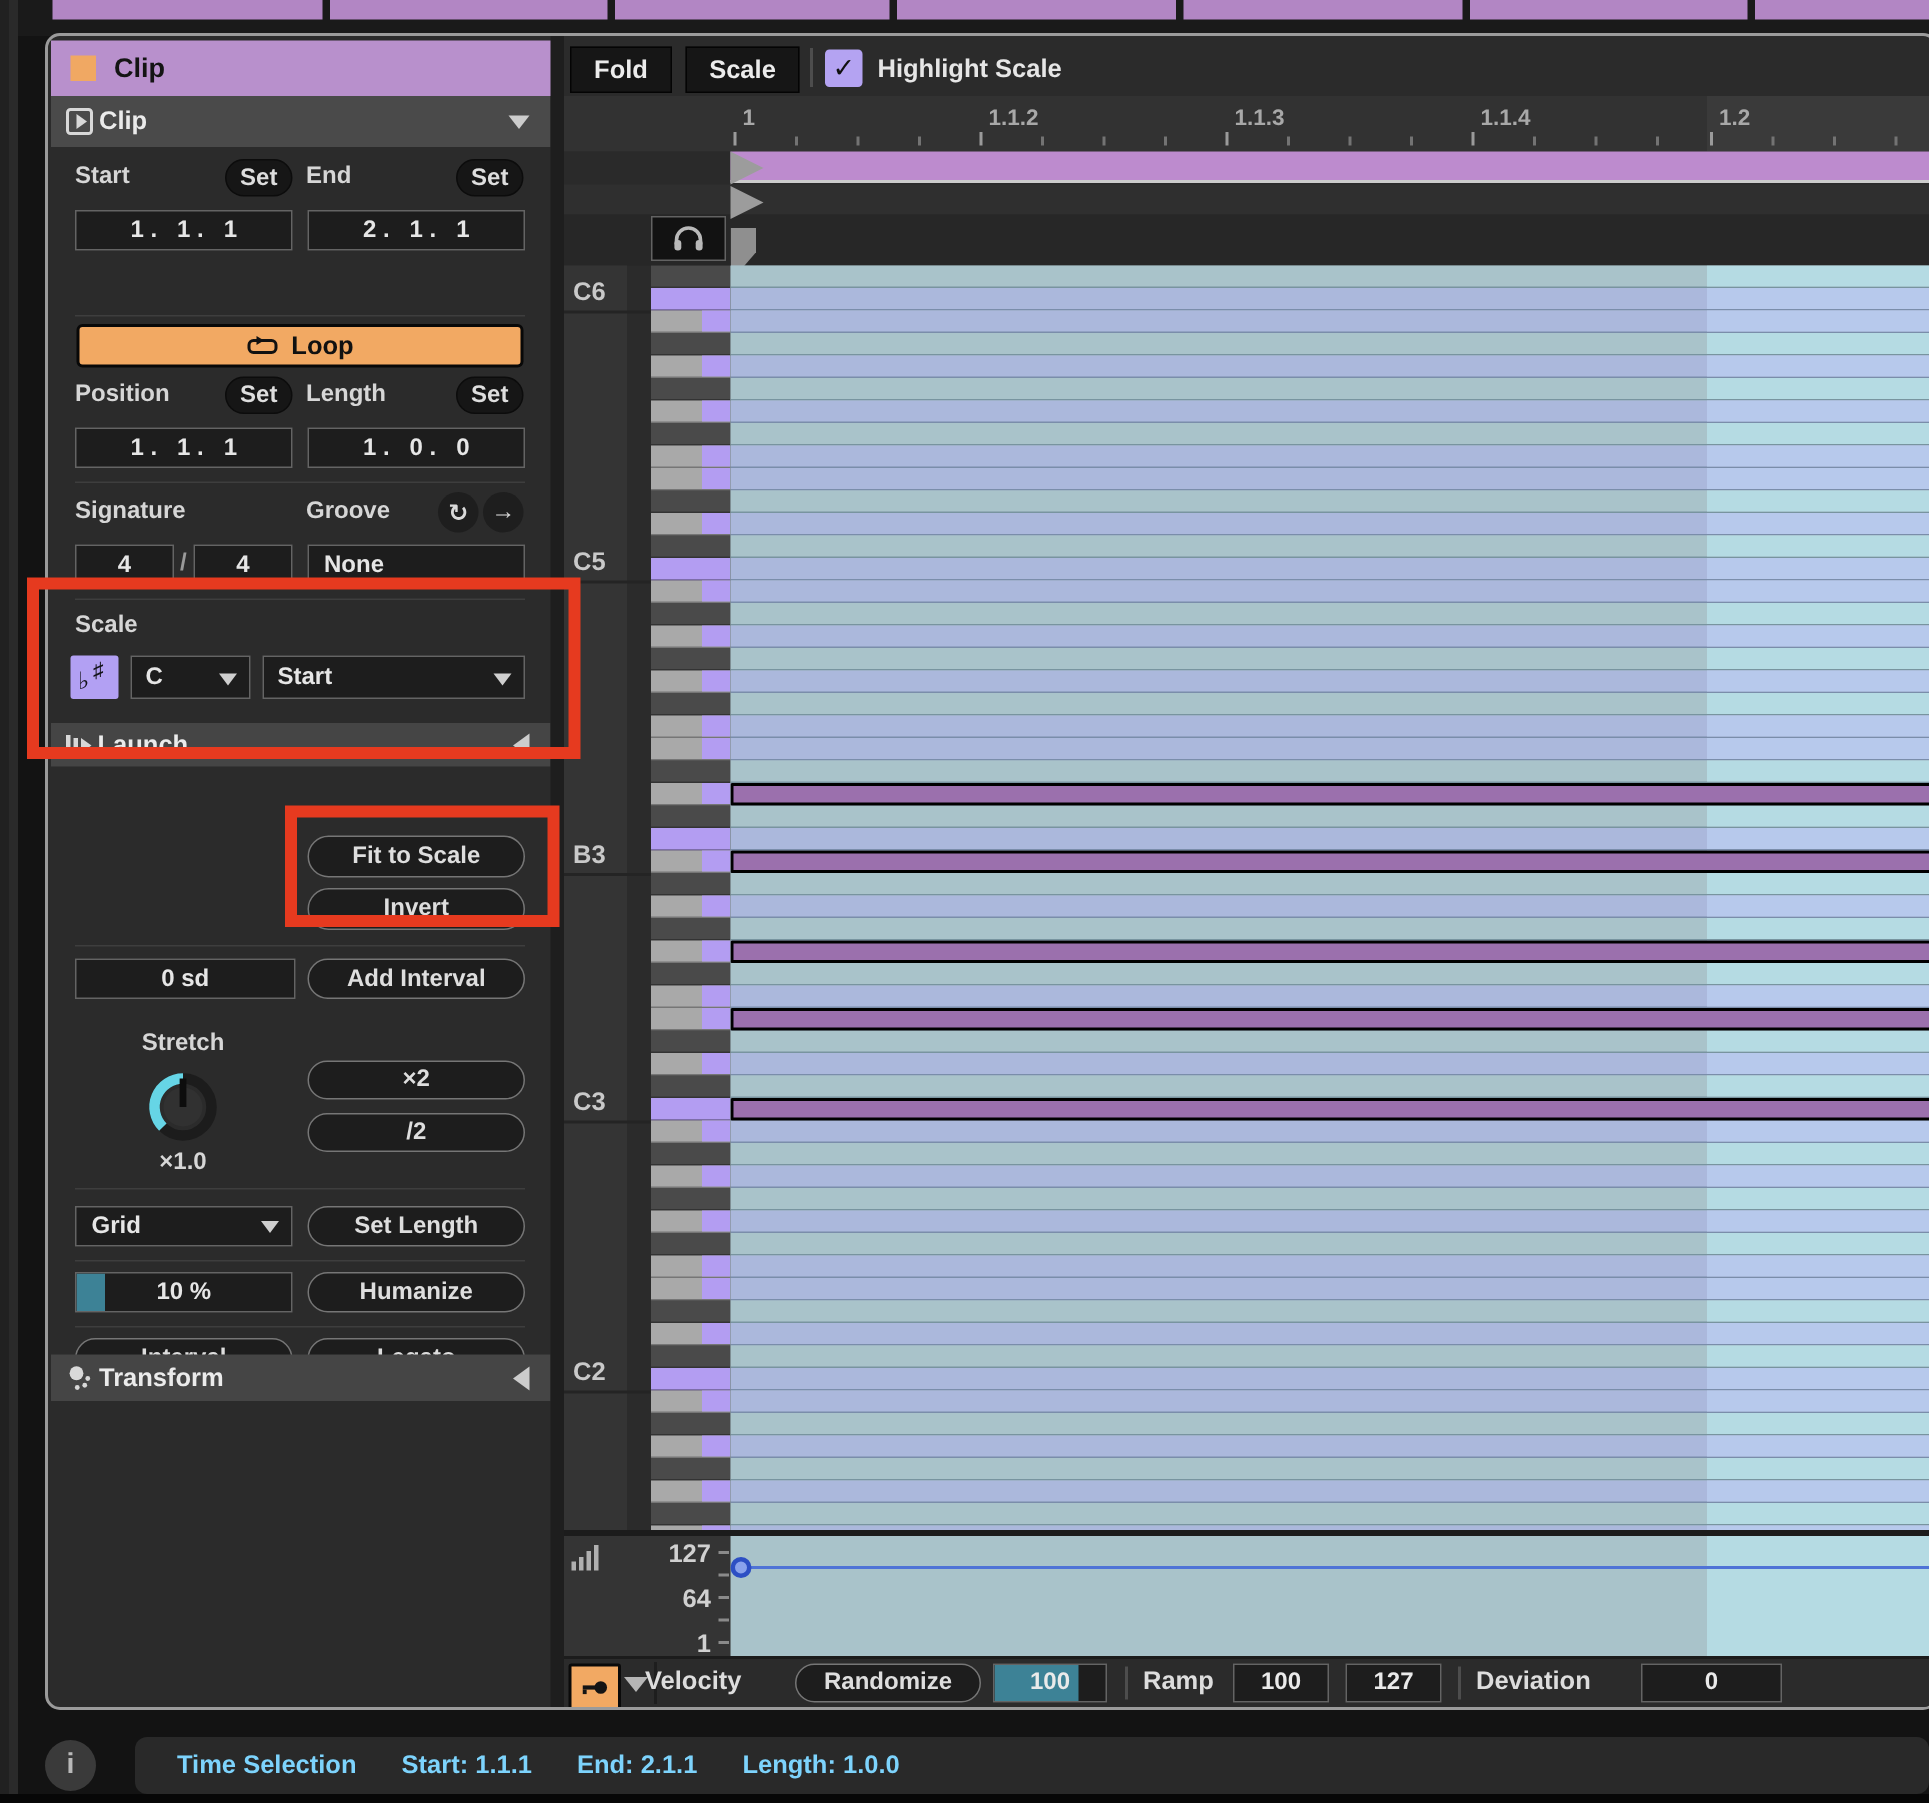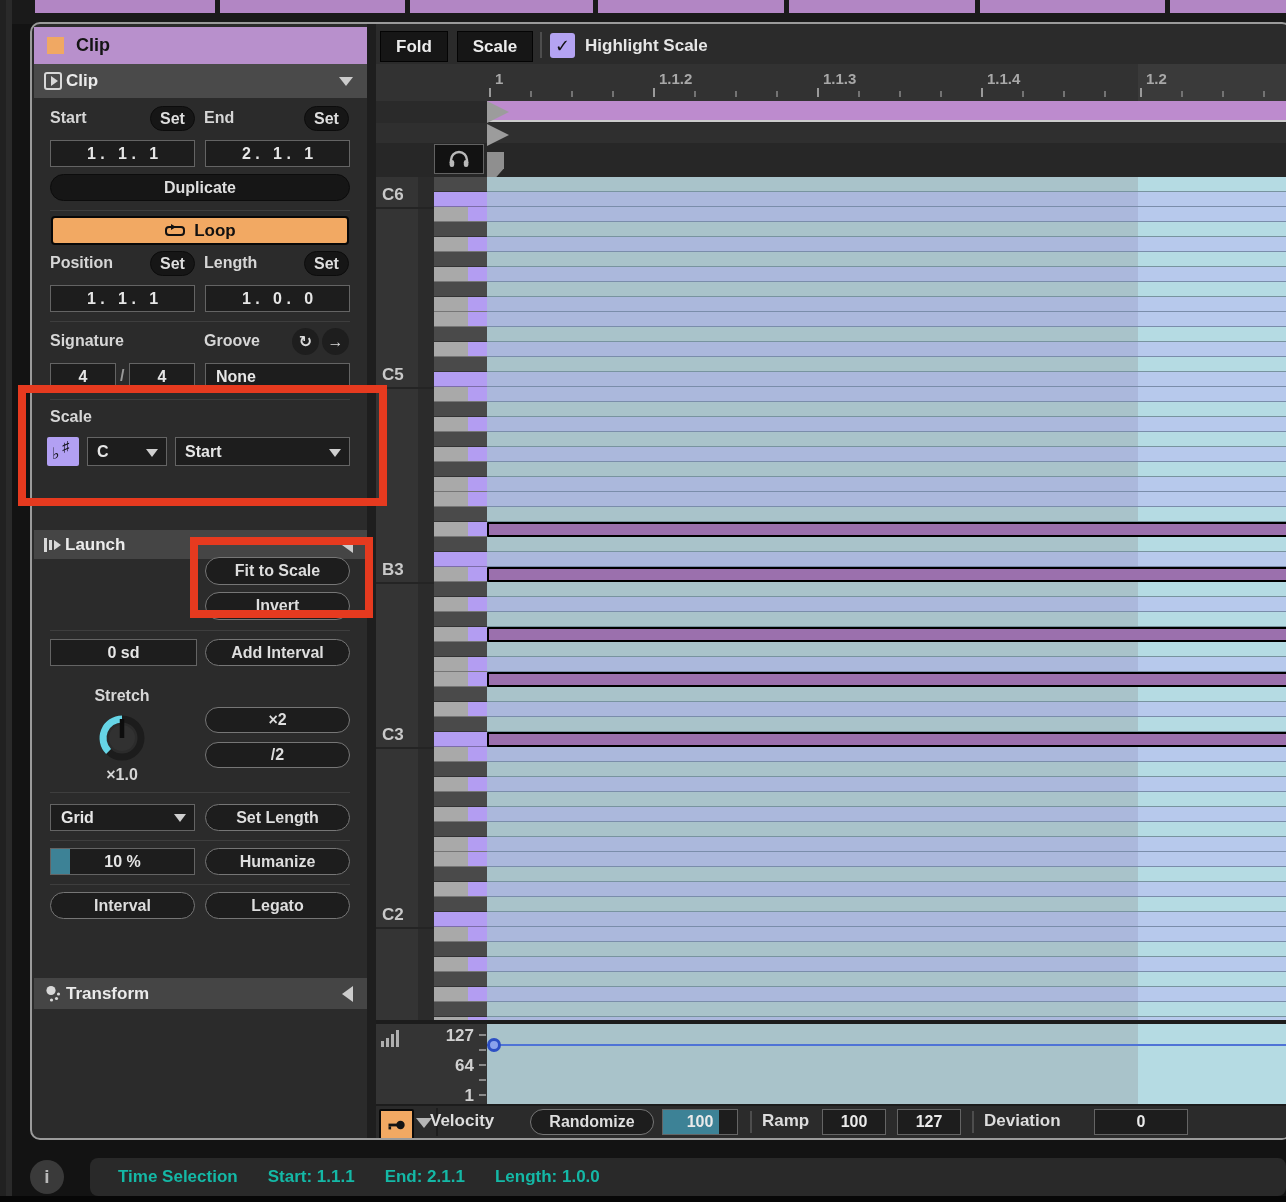--- a/index.html
+++ b/index.html
@@ -15,21 +15,21 @@
   #botblack{left:0;top:1196px;width:1286px;height:6px;background:#070707;}
   
   .lbl{position:absolute;color:#d6d6d6;font-size:16px;font-weight:600;}
   .pill{position:absolute;height:27px;background:#1d1d1d;border:1px solid #767676;border-radius:14px;
     color:#dedede;font-size:16px;font-weight:600;display:flex;align-items:center;justify-content:center;box-sizing:border-box;}
   .pill.dk{border:1px solid #0c0c0c;background:#161616;}
   .box{position:absolute;height:27px;background:#1d1d1d;border:1px solid #646464;color:#e6e6e6;font-size:16px;
     font-weight:600;display:flex;align-items:center;justify-content:center;box-sizing:border-box;white-space:pre;}
   .sechdr{position:absolute;left:2px;width:333px;background:#4a4a4a;display:flex;align-items:center;
     color:#ebebeb;font-weight:700;font-size:17px;padding-left:10px;box-sizing:border-box;}
-  .sechdr.col{background:#454545;margin-top:48px;}
+  .sechdr.col{background:#454545;}
   .divline{position:absolute;left:18px;width:300px;height:1px;background:#3e3e3e;}
   .carW{width:0;height:0;border-left:7px solid transparent;border-right:7px solid transparent;border-top:9px solid #cccccc;}
   .carL{width:0;height:0;border-top:8px solid transparent;border-bottom:8px solid transparent;border-right:11px solid #cccccc;}
   .boxcaret{width:0;height:0;border-left:6px solid transparent;border-right:6px solid transparent;border-top:8px solid #cfcfcf;
     position:absolute;right:8px;top:9px;}
   #loopBtn{left:19px;top:192px;width:298px;height:29px;background:#f2a963;border:2px solid #080808;border-radius:4px;
     display:flex;align-items:center;justify-content:center;gap:8px;color:#111;font-size:17px;font-weight:700;}
   .circbtn{position:absolute;width:27px;height:27px;border-radius:50%;background:#1e1e1e;color:#d9d9d9;
     display:flex;align-items:center;justify-content:center;font-size:16px;font-weight:700;}
   #scaleIcon{left:15px;top:413px;width:32px;height:29px;background:#b2a0f3;border-radius:2px;}
@@ -92,21 +92,21 @@
   .bblbl{position:absolute;top:5px;color:#dddddd;font-size:17px;font-weight:600;}
   .bbbox{position:absolute;top:3px;height:26px;background:#1d1d1d;border:1px solid #646464;color:#eaeaea;
     font-size:16px;font-weight:600;display:flex;align-items:center;justify-content:center;box-sizing:border-box;overflow:hidden;}
   #randFill{position:absolute;left:0;top:0;width:75%;height:100%;background:#3d8296;}
   #randVal{position:relative;z-index:2;}
   
   #infoCirc{left:30px;top:1160px;width:34px;height:34px;border-radius:50%;background:#3a3a3a;color:#b9b9b9;
     font-size:19px;font-weight:700;display:flex;align-items:center;justify-content:center;}
   #statusBar{left:90px;top:1158px;width:1196px;height:38px;background:#292929;border-radius:8px;
     display:flex;align-items:center;gap:30px;padding-left:28px;box-sizing:border-box;}
-  #statusBar span{color:#14b8a6;font-size:17px;font-weight:600;white-space:pre;}
+  #statusBar span{color:#7dd3fc;font-size:17px;font-weight:600;white-space:pre;}
   
   .annot{position:absolute;border:8px solid #e63a1f;z-index:60;pointer-events:none;}
   svg{display:block;}
 </style>
 </head>
 <body>
 
 <div class="abs" id="topbg"></div>
 <div class="abs" id="topTabs" style="left:0;top:0;width:1286px;height:13px;">
     <div class="tabseg" style="left: 35px; width: 180px;"></div>
@@ -138,23 +138,20 @@
   <span class="lbl" style="left:18px;top:85px;">Start</span>
   <div class="pill dk" style="left:118px;top:82px;width:45px;height:25px;">
       <span>Set</span>
     </div>
   <span class="lbl" style="left:172px;top:85px;">End</span>
   <div class="pill dk" style="left:272px;top:82px;width:45px;height:25px;">
       <span>Set</span>
     </div>
   <div class="box" style="left:18px;top:116px;width:145px;">1 .   1 .   1</div>
   <div class="box" style="left:173px;top:116px;width:145px;">2 .   1 .   1</div>
-  <div class="pill dk" style="left:18px;top:150px;width:300px;">
-      <span>Duplicate</span>
-    </div>
 
   <div class="divline" style="top:186px;"></div>
 
   <div class="abs" id="loopBtn">
     <svg width="22" height="14" viewBox="0 0 22 14">
         <path d="M6 3 H17 a3 3 0 0 1 3 3 v2 a3 3 0 0 1 -3 3 H5 a3 3 0 0 1 -3 -3 V6 a3 3 0 0 1 3 -3 h2" fill="none" stroke="#111" stroke-width="2"></path>
         <path d="M7 0 l5 3 -5 3 z" fill="#111"></path>
       </svg>
     <span>Loop</span>
   </div>
@@ -258,21 +255,21 @@
 
   <div class="divline" style="top:860px;"></div>
 
   <div class="pill" style="left:18px;top:868px;width:145px;">
       <span>Interval</span>
     </div>
   <div class="pill" style="left:173px;top:868px;width:145px;">
       <span>Legato</span>
     </div>
 
-  <div class="sechdr col" style="top:906px;height:31px;">
+  <div class="sechdr col" style="top:879px;height:31px;">
     <svg width="19" height="19" viewBox="0 0 19 19">
         <circle cx="7" cy="6.5" r="4.6" fill="#d9d9d9"></circle>
         <circle cx="14.5" cy="10" r="1.6" fill="#d9d9d9"></circle>
         <circle cx="12.5" cy="14.5" r="1.6" fill="#d9d9d9"></circle>
         <circle cx="7.5" cy="16" r="1.6" fill="#d9d9d9"></circle>
       </svg>
     <span style="margin-left:3px;">Transform</span>
     <span class="carL" style="position:absolute;right:14px;"></span>
   </div>
 

